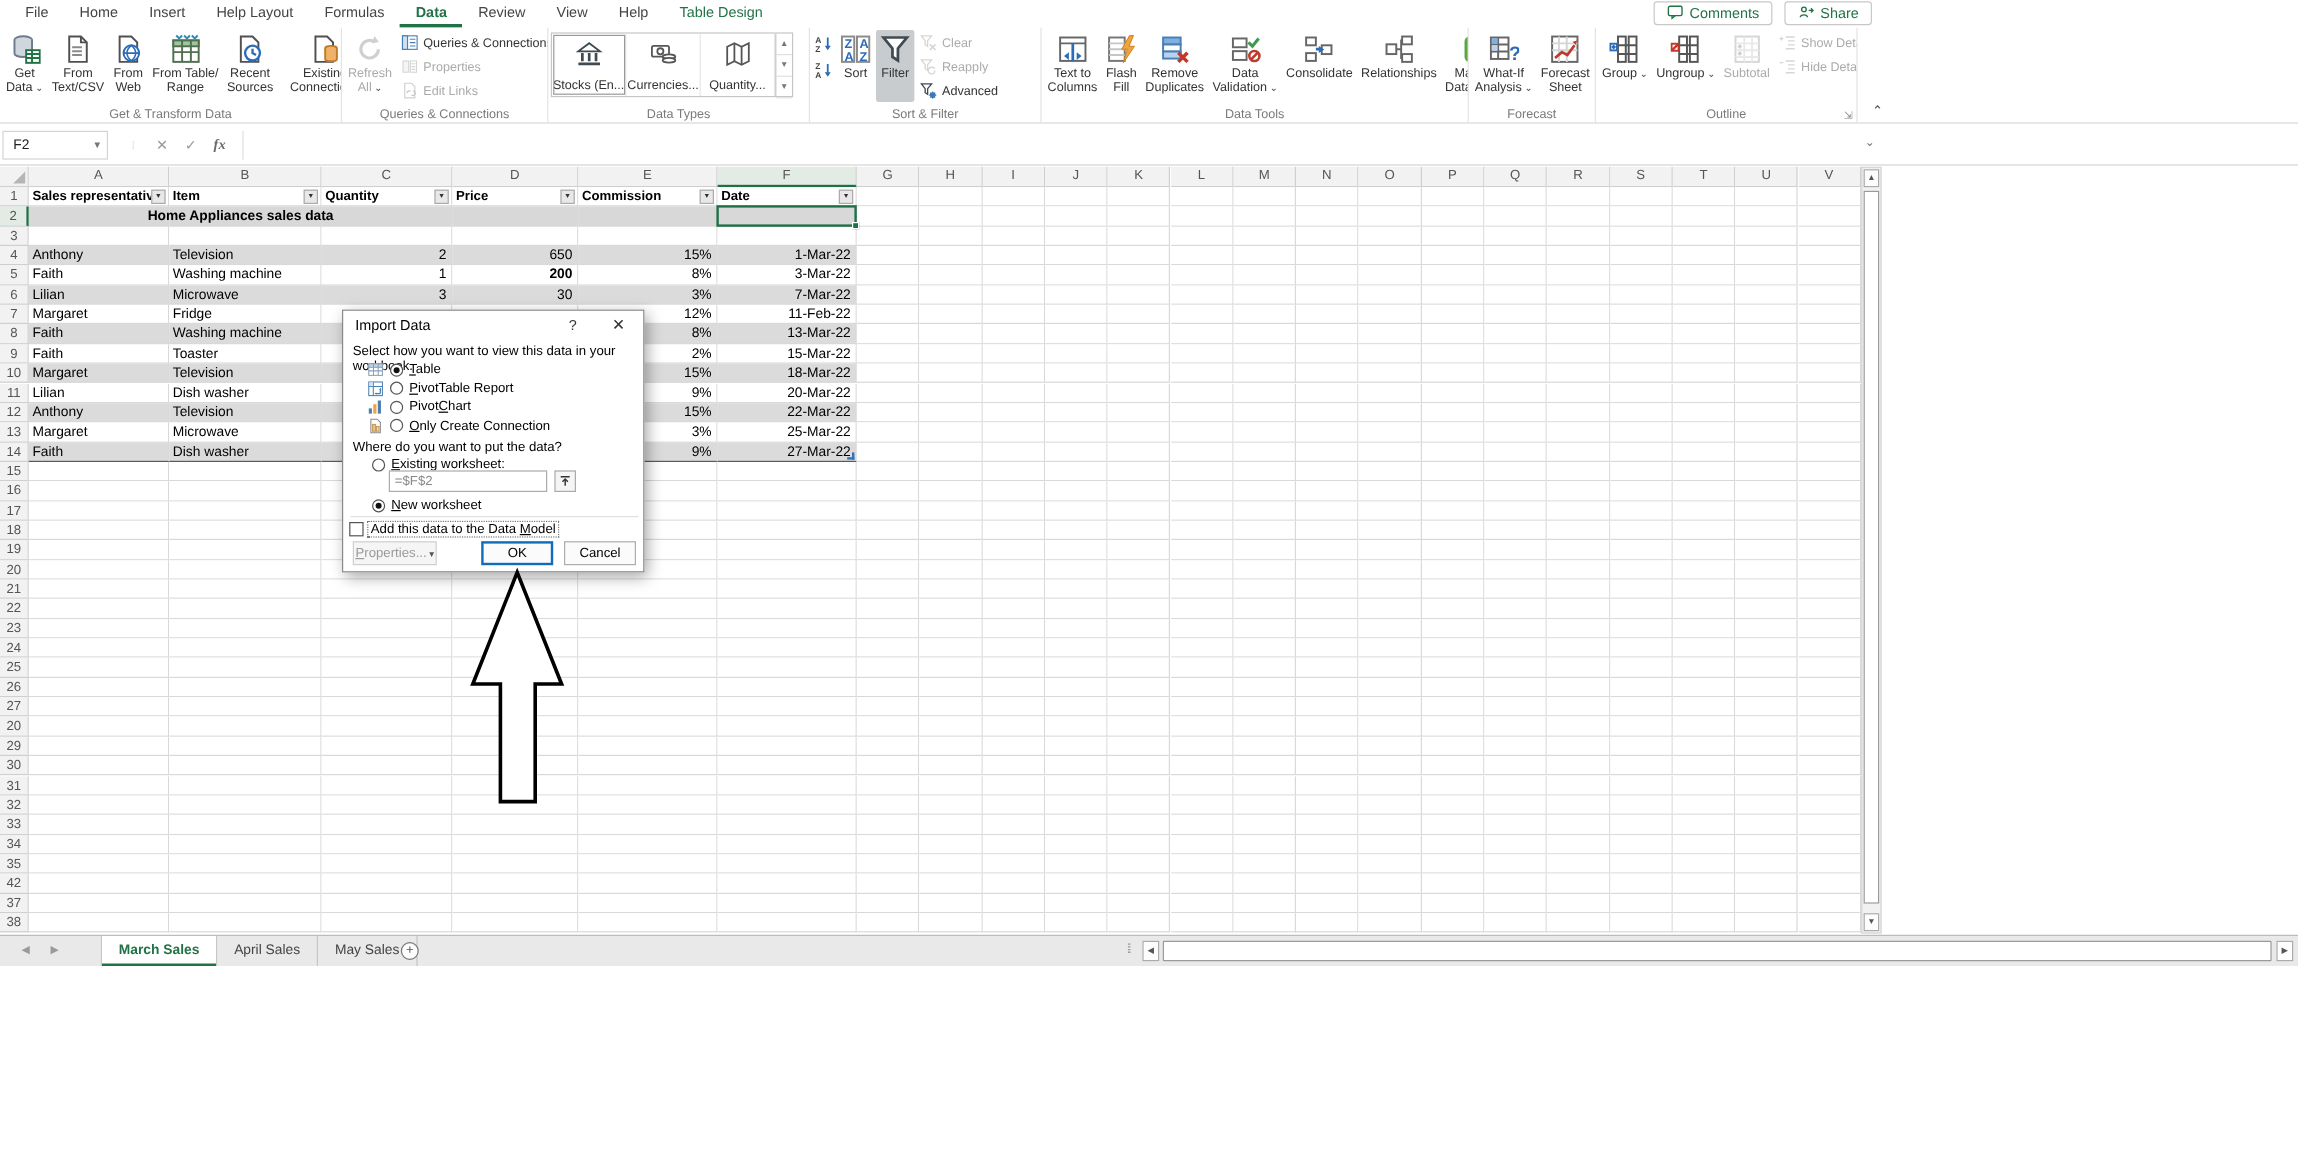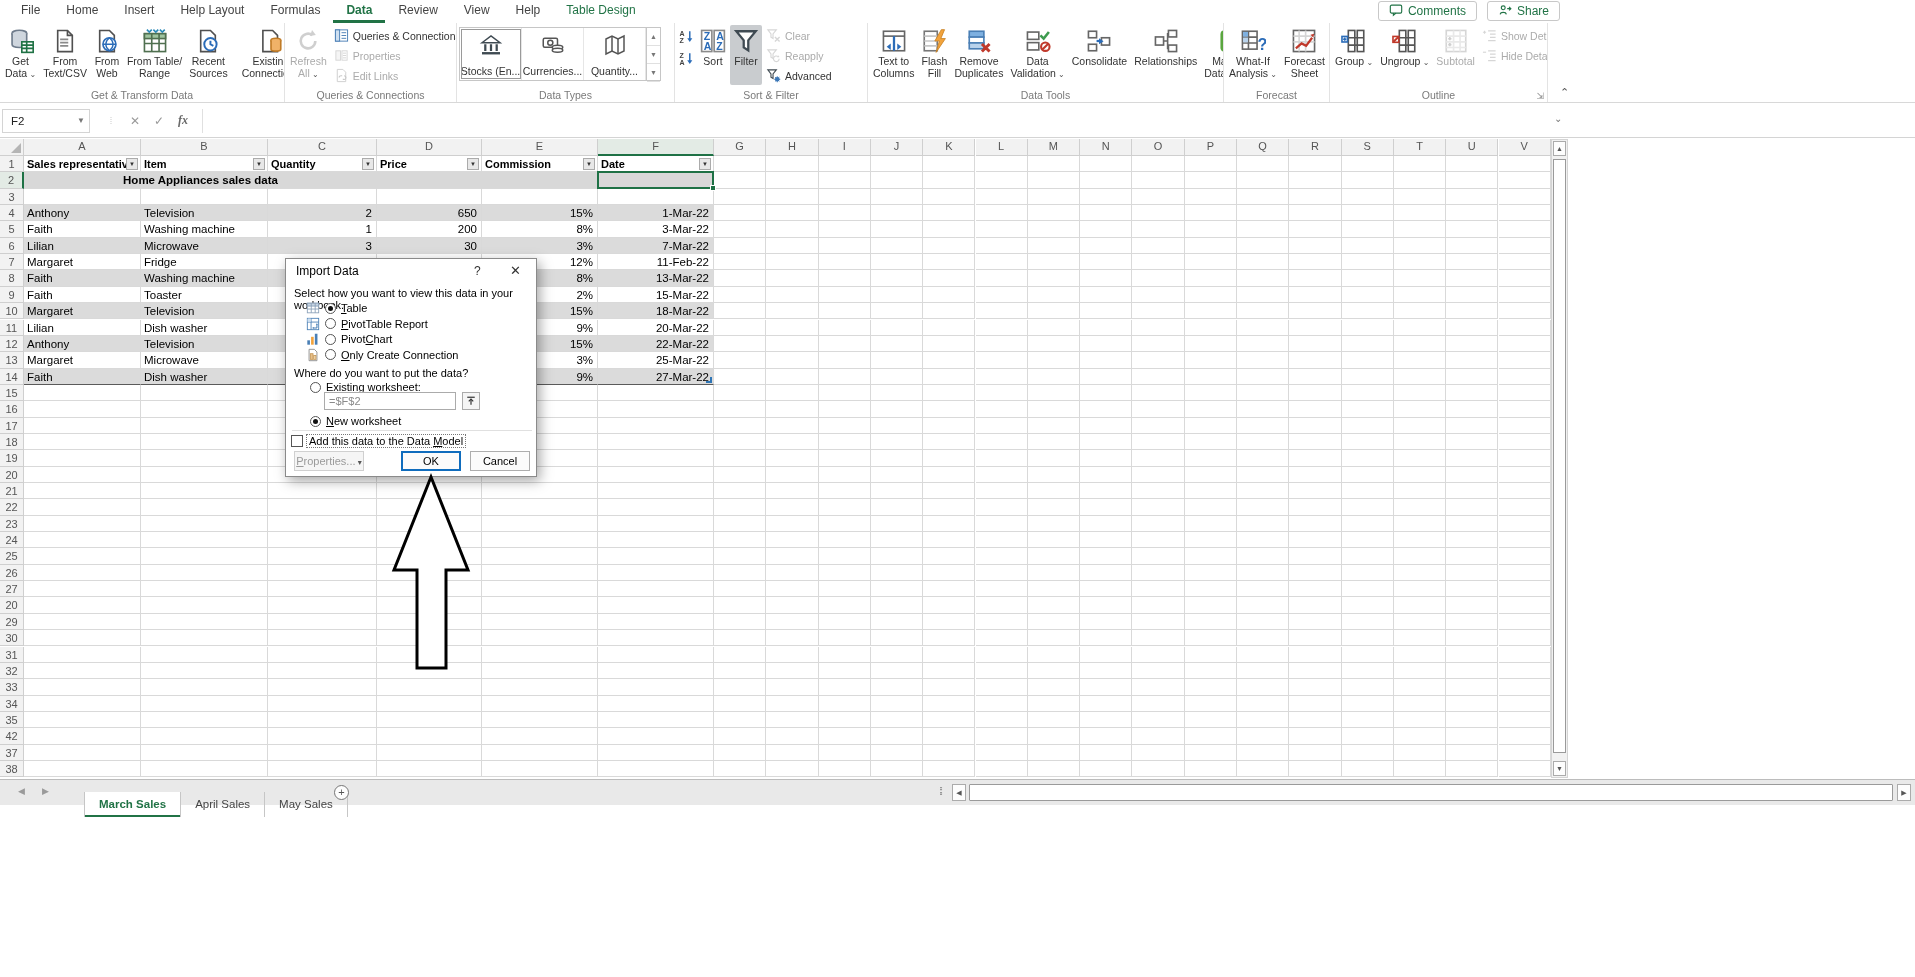--- a/index.html
+++ b/index.html
@@ -68,21 +68,21 @@
 .corner-tri { position:absolute; right:2px; bottom:2px; width:0; height:0; border-left:10px solid transparent; border-bottom:10px solid #b5b5b5; }
 
 
 #vscroll { position:absolute; left:1551px; top:139px; width:17px; height:639px; background:#f1f1f1; border:1px solid #d4d4d4; }
 .sbtn { position:absolute; left:1px; width:13px; height:15px; background:#fdfdfd; border:1px solid #ababab; color:#555; font-size:7px; text-align:center; line-height:14px; }
 #vthumb { position:absolute; left:1px; top:19px; width:13px; height:594px; background:#fff; border:1px solid #9a9a9a; }
 
 
 #bottombar { position:absolute; top:779px; left:0; width:100%; height:26px; background:#e9e9e9; border-top:1px solid #bcbcbc; }
 .navarr { position:absolute; top:6px; font-size:9px; color:#9a9a9a; }
-#sheettabs { position:absolute; left:84px; top:12px; height:25px; display:flex; }
+#sheettabs { position:absolute; left:84px; top:0; height:25px; display:flex; }
 .stab { padding:0 14px; font-size:11.5px; color:#444; line-height:24px; border-right:1px solid #c6c6c6; height:25px; }
 .stab:first-child { border-left:1px solid #c6c6c6; }
 .stab.active { background:#fff; color:#217346; font-weight:bold; box-shadow:inset 0 -2px 0 #217346; }
 #newsheet { position:absolute; left:334px; top:5px; width:15px; height:15px; border:1px solid #767676; border-radius:50%; color:#555; font-size:11px; line-height:13px; text-align:center; background:#fdfdfd; }
 #hsplit { position:absolute; left:939px; top:5px; color:#999; font-size:11px; letter-spacing:-2px; }
 #hleft { position:absolute; left:952px; top:4px; width:14px; height:17px; background:#fdfdfd; border:1px solid #ababab; font-size:7px; color:#555; text-align:center; line-height:16px; }
 #hthumb { position:absolute; left:969px; top:4px; width:924px; height:17px; background:#fff; border:1px solid #9a9a9a; border-radius:1px; }
 #hright { position:absolute; left:1897px; top:4px; width:14px; height:17px; background:#fdfdfd; border:1px solid #ababab; font-size:7px; color:#555; text-align:center; line-height:16px; }
 
 
@@ -741,21 +741,21 @@
       <div class="gcell num" style="left: 1237px; top: 66.05px; width: 52.3px; height: 16.35px;"></div>
       <div class="gcell num" style="left: 1289.3px; top: 66.05px; width: 52.3px; height: 16.35px;"></div>
       <div class="gcell num" style="left: 1341.6px; top: 66.05px; width: 52.3px; height: 16.35px;"></div>
       <div class="gcell num" style="left: 1393.9px; top: 66.05px; width: 52.3px; height: 16.35px;"></div>
       <div class="gcell num" style="left: 1446.2px; top: 66.05px; width: 52.3px; height: 16.35px;"></div>
       <div class="gcell num" style="left: 1498.5px; top: 66.05px; width: 52.3px; height: 16.35px;"></div>
       <div class="ghead" style="left: 0px; top: 82.4px; width: 24px; height: 16.35px; line-height: 16.35px;">5</div>
       <div class="gcell" style="left: 24px; top: 82.4px; width: 117px; height: 16.35px;">Faith</div>
       <div class="gcell" style="left: 141px; top: 82.4px; width: 127px; height: 16.35px;">Washing machine</div>
       <div class="gcell num" style="left: 268px; top: 82.4px; width: 109px; height: 16.35px;">1</div>
-      <div class="gcell num" style="left: 377px; top: 82.4px; width: 105px; height: 16.35px;">200</div>
+      <div class="gcell num" style="left: 377px; top: 82.4px; width: 105px; height: 16.35px; font-weight: bold;">200</div>
       <div class="gcell num" style="left: 482px; top: 82.4px; width: 116px; height: 16.35px;">8%</div>
       <div class="gcell num" style="left: 598px; top: 82.4px; width: 116px; height: 16.35px;">3-Mar-22</div>
       <div class="gcell num" style="left: 714px; top: 82.4px; width: 52.3px; height: 16.35px;"></div>
       <div class="gcell num" style="left: 766.3px; top: 82.4px; width: 52.3px; height: 16.35px;"></div>
       <div class="gcell num" style="left: 818.6px; top: 82.4px; width: 52.3px; height: 16.35px;"></div>
       <div class="gcell num" style="left: 870.9px; top: 82.4px; width: 52.3px; height: 16.35px;"></div>
       <div class="gcell num" style="left: 923.2px; top: 82.4px; width: 52.3px; height: 16.35px;"></div>
       <div class="gcell num" style="left: 975.5px; top: 82.4px; width: 52.3px; height: 16.35px;"></div>
       <div class="gcell num" style="left: 1027.8px; top: 82.4px; width: 52.3px; height: 16.35px;"></div>
       <div class="gcell num" style="left: 1080.1px; top: 82.4px; width: 52.3px; height: 16.35px;"></div>

